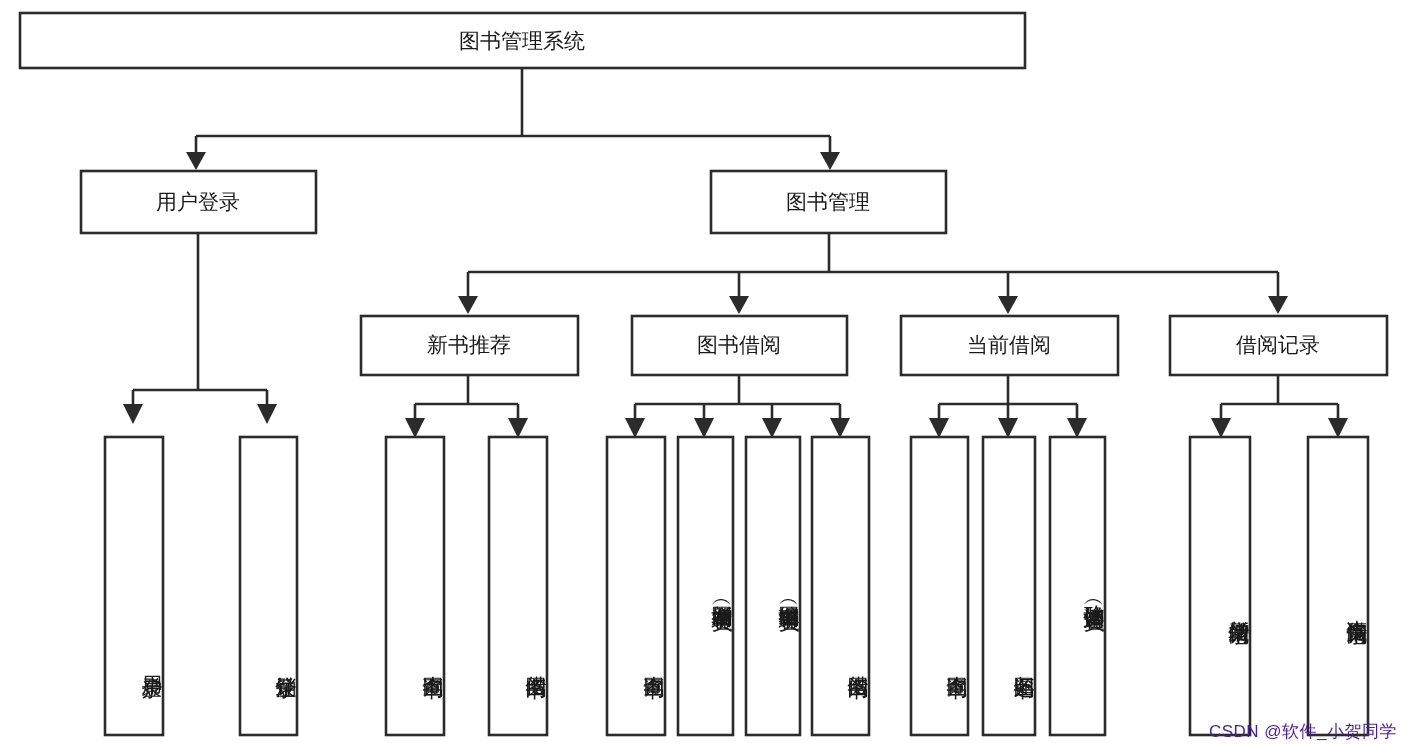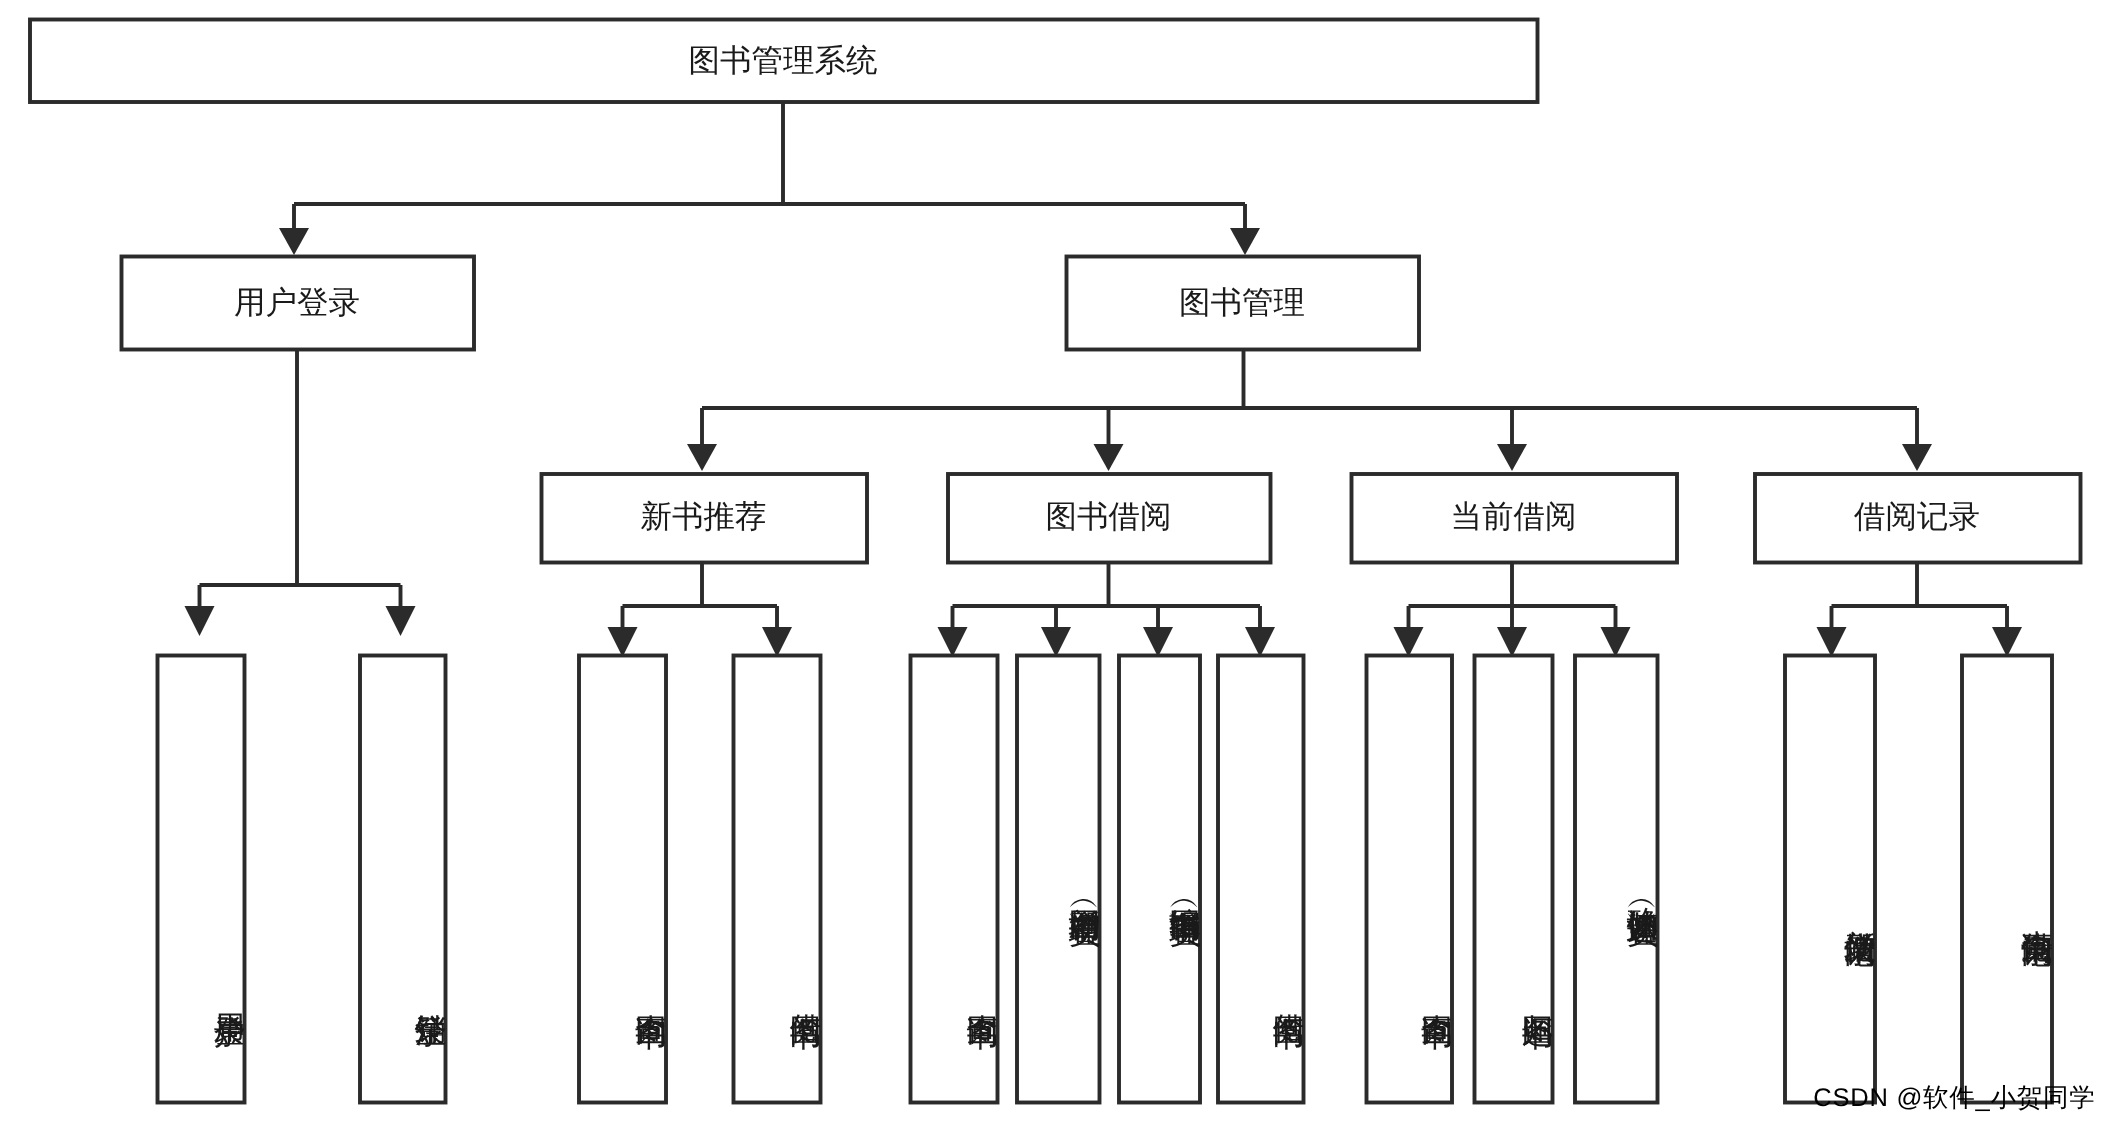--- a/index.html
+++ b/index.html
@@ -60,21 +60,21 @@
     letter-spacing: 1px;
     white-space: nowrap;
     pointer-events: none;
   }
   .watermark {
     position: absolute;
     right: 8px;
     bottom: 4px;
     font-family: "Liberation Sans", "DejaVu Sans", sans-serif;
     font-size: 17px;
-    color: #000000;
+    color: #4c1d95;
     white-space: nowrap;
     letter-spacing: 0.5px;
   }
 </style>
 </head>
 <body>
 
 <div id="stage">
 
   <svg id="diagram-svg" viewBox="0 0 1405 747">

